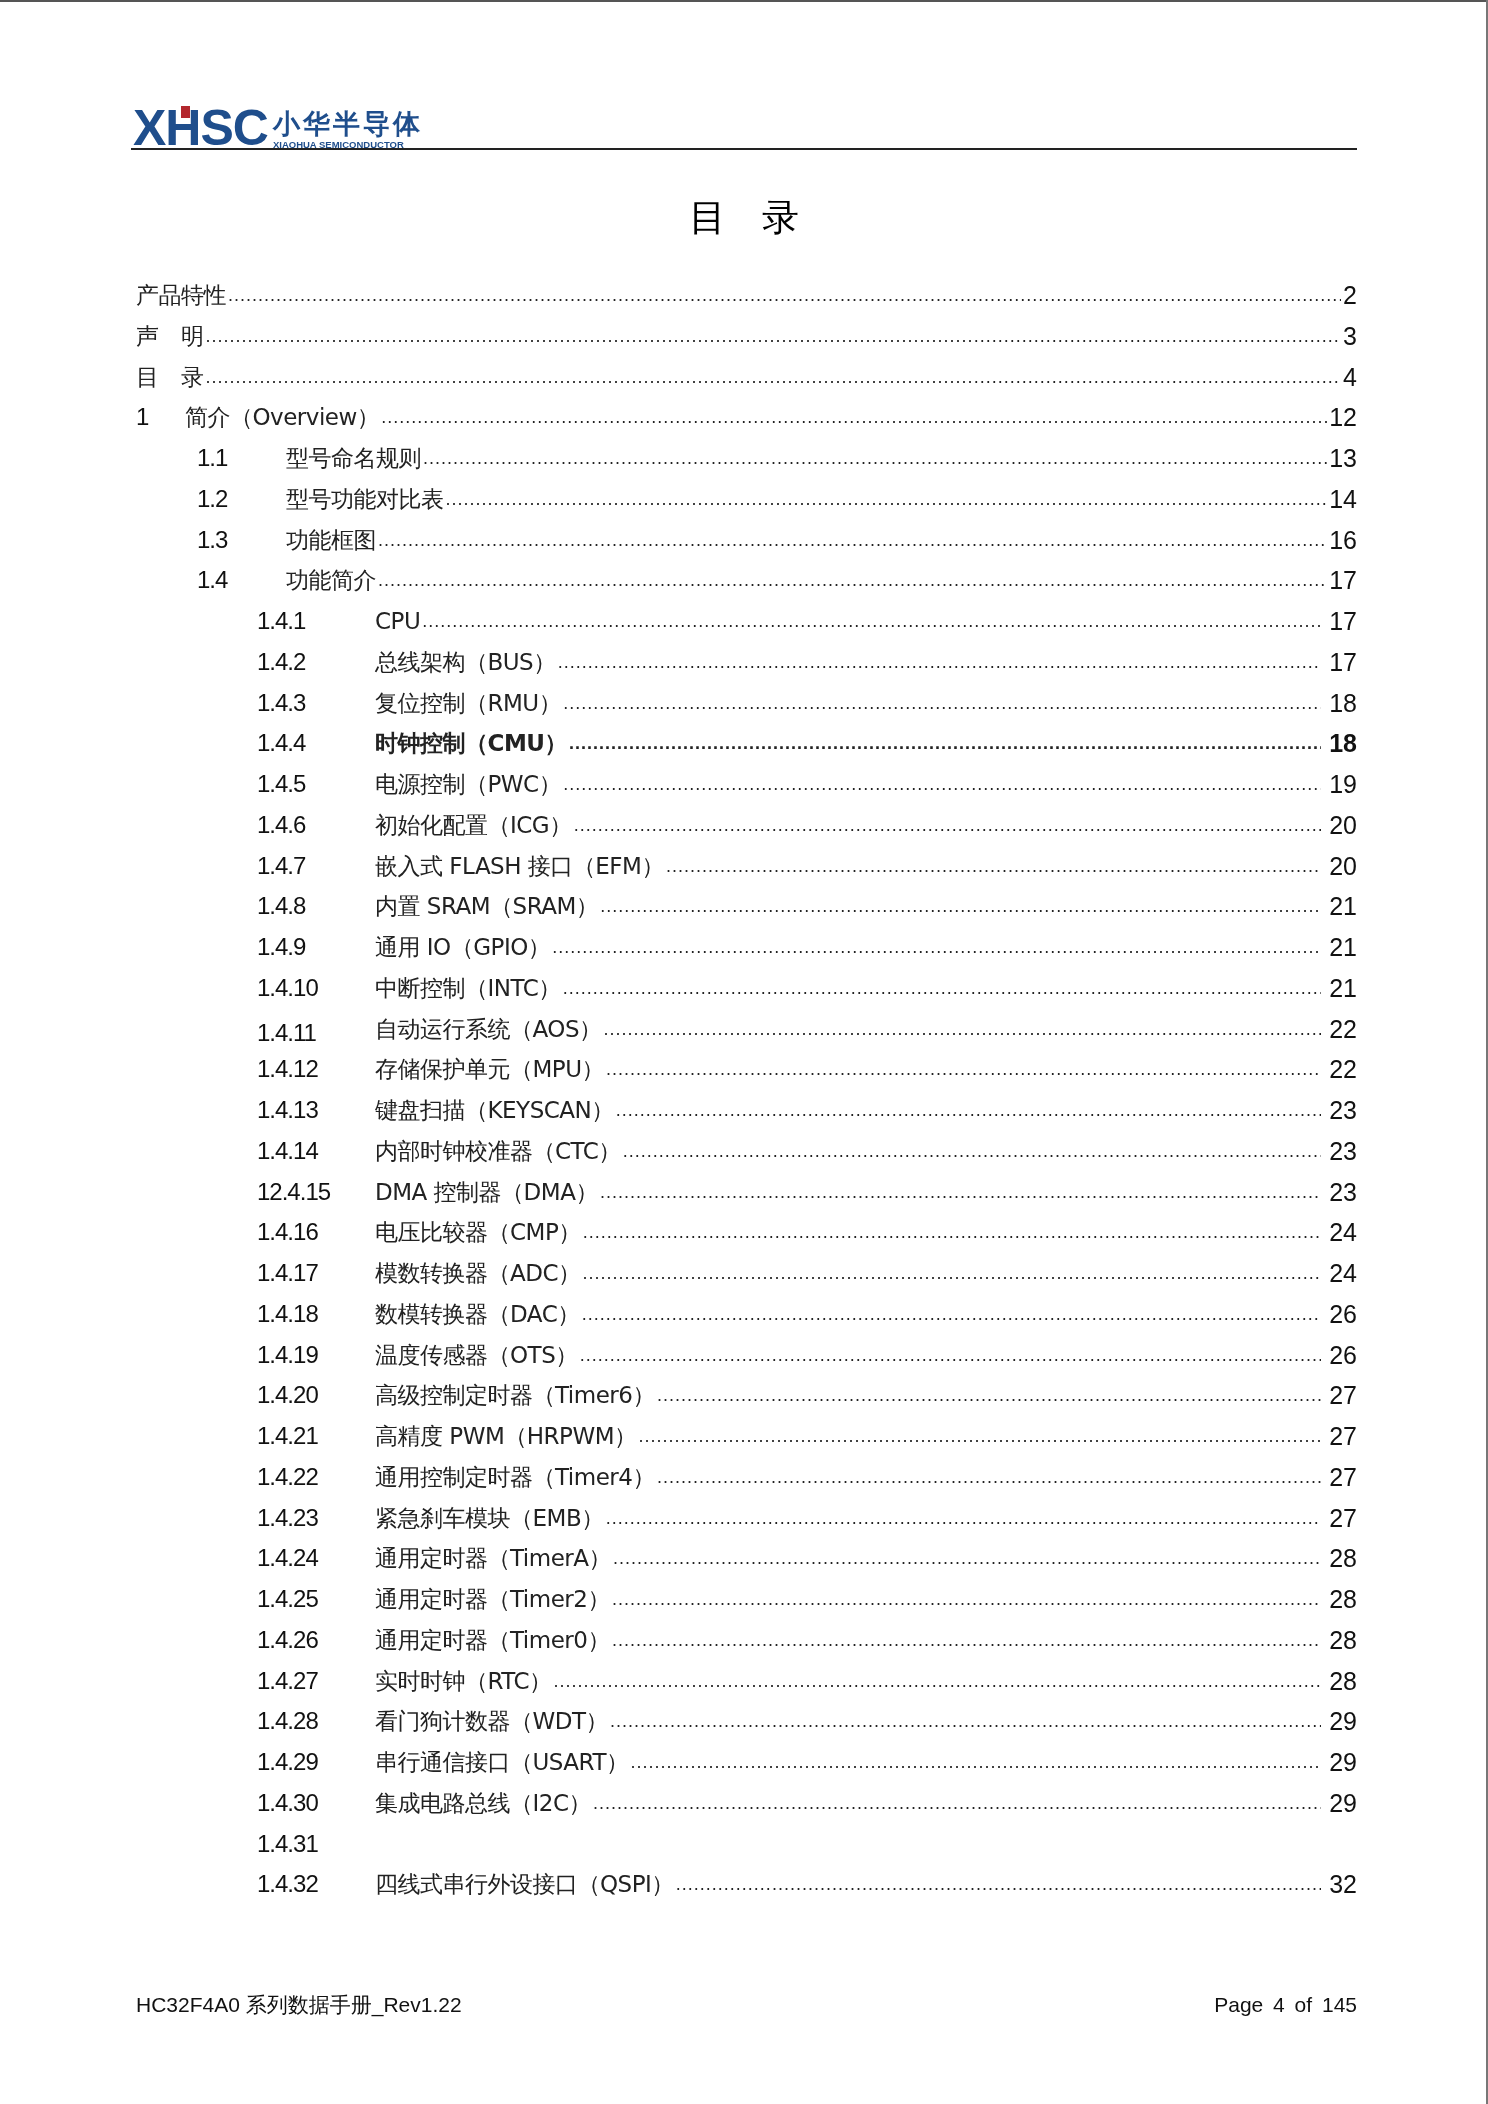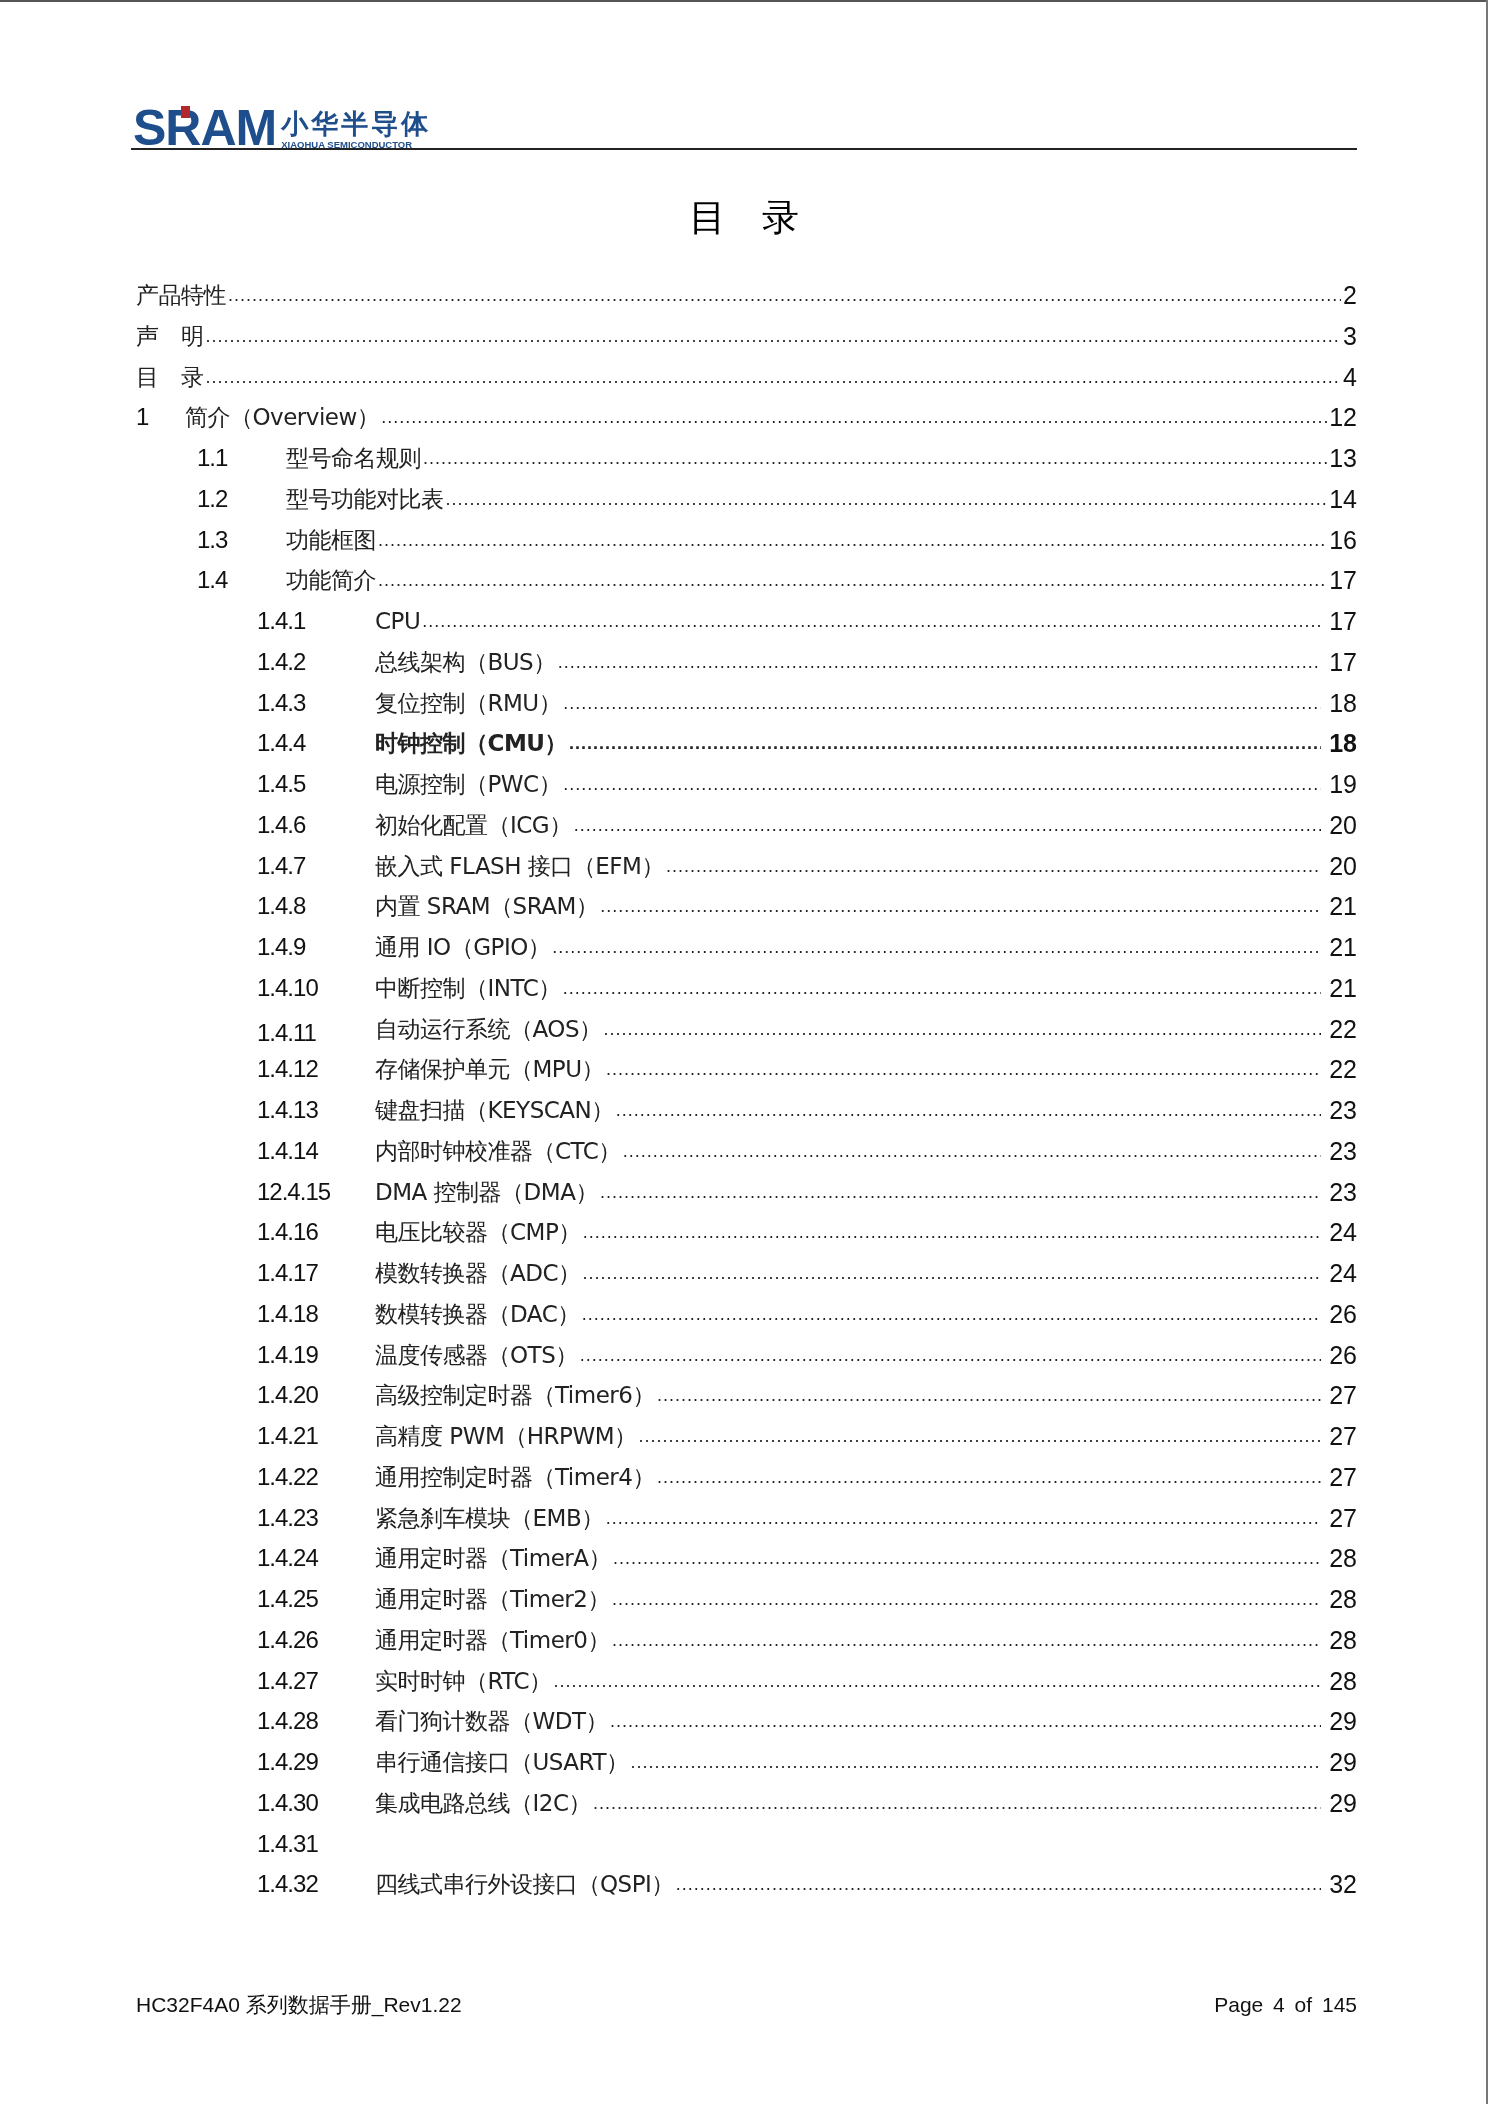--- a/index.html
+++ b/index.html
@@ -35,21 +35,21 @@
   </style>
 </head>
 <body>
 
 <div class="page-border-top"></div>
 <div class="page-border-right"></div>
 
 <div class="header">
   <div class="logo">
     <div class="logo-mark">
-      <span>SRAM</span>
+      <span>XHSC</span>
       <span class="h-dot"></span>
     </div>
     <div class="logo-cn">
       <span class="logo-cn-main">小华半导体</span>
       <span class="logo-cn-sub">XIAOHUA SEMICONDUCTOR</span>
     </div>
   </div>
   <div class="header-rule"></div>
 </div>
 

